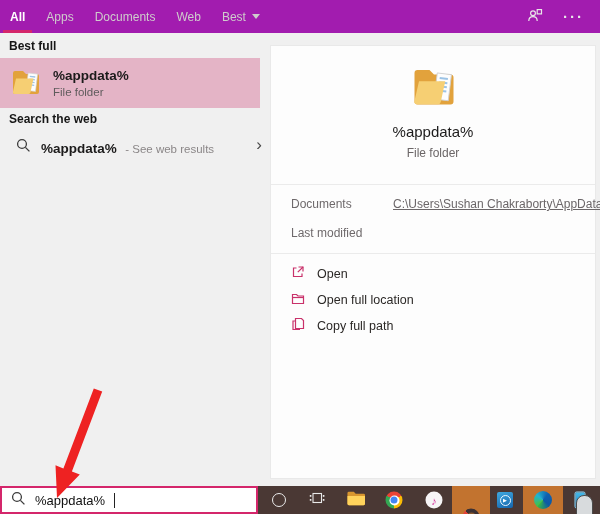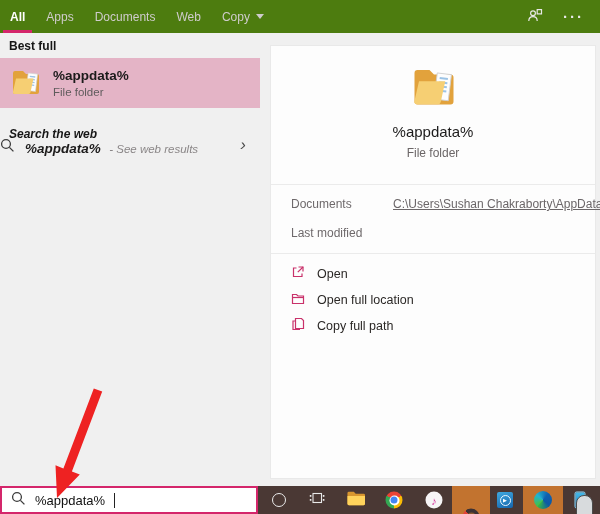--- a/index.html
+++ b/index.html
@@ -2,43 +2,43 @@
 <html><head>
 <meta charset="utf-8">
 <style>
   html,body{margin:0;padding:0;}
   body{
     width:600px;height:514px;position:relative;overflow:hidden;
     font-family:"Liberation Sans", sans-serif;background:#f0f0f0;
     -webkit-font-smoothing:antialiased;
   }
   
-  #topbar{position:absolute;top:0;left:0;right:0;height:33px;background:#4d7c0f;
+  #topbar{position:absolute;top:0;left:0;right:0;height:33px;background:#a21caf;
     display:flex;align-items:center;padding-left:10px;box-sizing:border-box;}
   .tab{color:#cfcccc;font-size:12px;margin-right:21px;position:relative;height:33px;
     display:flex;align-items:center;cursor:default;white-space:nowrap;}
   .tab.active{color:#ffffff;font-weight:bold;}
   .tab.active::after{content:"";position:absolute;left:-7px;right:-7px;bottom:0;height:3px;background:#d4266b;}
   .caret-down{width:0;height:0;border-left:4px solid transparent;border-right:4px solid transparent;
     border-top:5px solid #cfcccc;display:inline-block;margin-left:6px;}
   .topbar-icons{position:absolute;right:16px;top:0;height:33px;display:flex;align-items:center;gap:20px;}
   .ellipsis{color:#e8e8e8;font-size:15px;font-weight:bold;letter-spacing:2px;}
   .ellipsis::before{content:"\00B7\00B7\00B7";}
 
   
   #left-pane{position:absolute;left:0;top:33px;width:260px;bottom:28px;}
   .section-header{position:absolute;left:9px;font-size:12px;font-weight:bold;color:#161616;}
   #best-match-header{top:6px;}
   #best-match-row{position:absolute;left:0;top:25px;width:260px;height:50px;background:#e4b4c6;
     display:flex;align-items:center;padding-left:10px;box-sizing:border-box;gap:11px;cursor:default;}
   .bm-title{font-size:13.5px;font-weight:bold;color:#1c1b1b;margin-bottom:3px;}
   .bm-sub{font-size:11.5px;color:#5f5b5c;}
-  #web-header{top:94px;font-style:italic;}
-  #web-row{position:absolute;left:0;top:99px;width:260px;height:31px;display:flex;align-items:center;
-    box-sizing:border-box;gap:10px;cursor:default;font-style:italic;}
+  #web-header{top:79px;}
+  #web-row{position:absolute;left:16px;top:99px;width:260px;height:31px;display:flex;align-items:center;
+    box-sizing:border-box;gap:10px;cursor:default;}
   .web-query{font-size:13.5px;font-weight:bold;color:#1c1b1b;}
   .web-hint{font-size:11.5px;color:#8a8687;margin-left:4px;}
   .chevron{position:absolute;right:14px;top:3px;color:#4a4a4a;font-size:17px;}
   .chevron::before{content:"\203A";}
 
   
   #preview-card{position:absolute;left:270px;top:45px;width:326px;height:434px;background:#fdfdfd;
     border:1px solid #e9e9e9;box-sizing:border-box;}
   #preview-folder{position:absolute;left:139px;top:15px;}
   #preview-title{position:absolute;top:77px;left:0;width:100%;text-align:center;
@@ -106,21 +106,21 @@
   <div class="tab">
       <span>Apps</span>
     </div>
   <div class="tab">
       <span>Documents</span>
     </div>
   <div class="tab">
       <span>Web</span>
     </div>
   <div class="tab">
-    <span>Copy</span>
+    <span>Best</span>
     <span class="caret-down"></span>
   </div>
   <div class="topbar-icons">
     <span>
       <svg width="16" height="16" viewBox="0 0 16 16" fill="none" stroke="#e8e8e8" stroke-width="1.2">
         <circle cx="6" cy="6.2" r="2.4"></circle>
         <path d="M1.8 14 c0-3 1.9-4.4 4.2-4.4 s4.2 1.4 4.2 4.4"></path>
         <rect x="10.2" y="2.6" width="4.3" height="4.3"></rect>
       </svg>
     </span>

